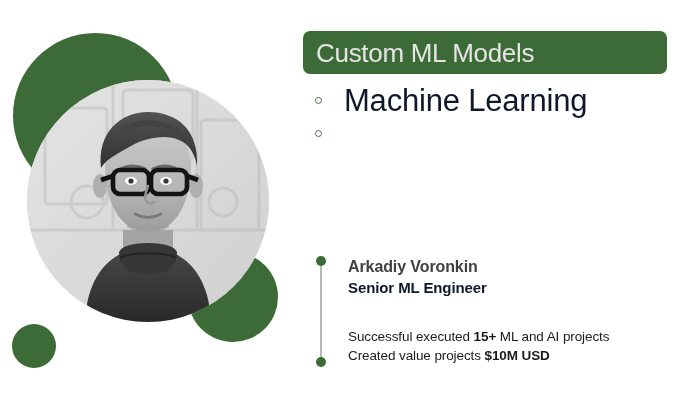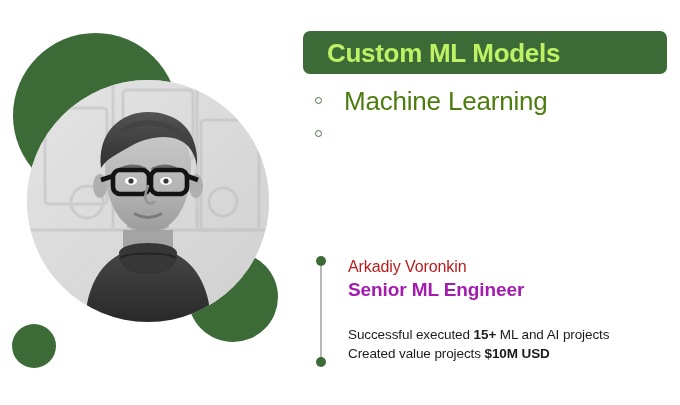--- a/index.html
+++ b/index.html
@@ -80,25 +80,25 @@
     left: 0;
     top: 31px;
     width: 364px;
     height: 43px;
     background: #3d6b38;
     border-radius: 7px;
     display: flex;
     align-items: center;
   }
   .title-text {
-    color: #bef264;
+    color: #e5e5e5;
     font-size: 26px;
-    font-weight: bold;
+    font-weight: normal;
     letter-spacing: -0.3px;
-    padding-left: 24px;
+    padding-left: 13px;
     line-height: 1;
   }
 
   .bullets {
     position: absolute;
     left: 8px;
     top: 84px;
     width: 370px;
   }
   .bullet-row {
@@ -110,22 +110,22 @@
     width: 7px;
     height: 7px;
     border: 1.4px solid #4d6e4a;
     border-radius: 50%;
     box-sizing: border-box;
     flex: 0 0 auto;
     margin-right: 22px;
     margin-left: 4px;
   }
   .bullet-label {
-    color: #4d7c0f;
-    font-size: 26px;
+    color: #0f172a;
+    font-size: 31px;
     line-height: 1;
     letter-spacing: -0.2px;
     white-space: nowrap;
   }
 
   
   .profile {
     position: absolute;
     left: 12px;
     top: 258px;
@@ -147,36 +147,36 @@
     border-radius: 50%;
     background: #3d6b38;
   }
   .rule-cap.top { top: -2px; }
   .rule-cap.bottom { top: 99px; }
 
   .profile-body {
     padding-left: 33px;
   }
   .person-name {
-    color: #b91c1c;
+    color: #404040;
     font-size: 16px;
-    font-weight: normal;
+    font-weight: bold;
     line-height: 1.15;
     letter-spacing: -0.1px;
   }
   .person-role {
-    color: #a21caf;
-    font-size: 19px;
+    color: #0f172a;
+    font-size: 15px;
     font-weight: bold;
     line-height: 1.3;
     margin-top: 2px;
     letter-spacing: -0.1px;
   }
   .stats {
-    margin-top: 23px;
+    margin-top: 30px;
   }
   .stat-line {
     color: #1b1b1b;
     font-size: 13.5px;
     line-height: 1.38;
     letter-spacing: -0.1px;
     white-space: nowrap;
   }
   .stat-line b { font-weight: bold; }
 </style>

